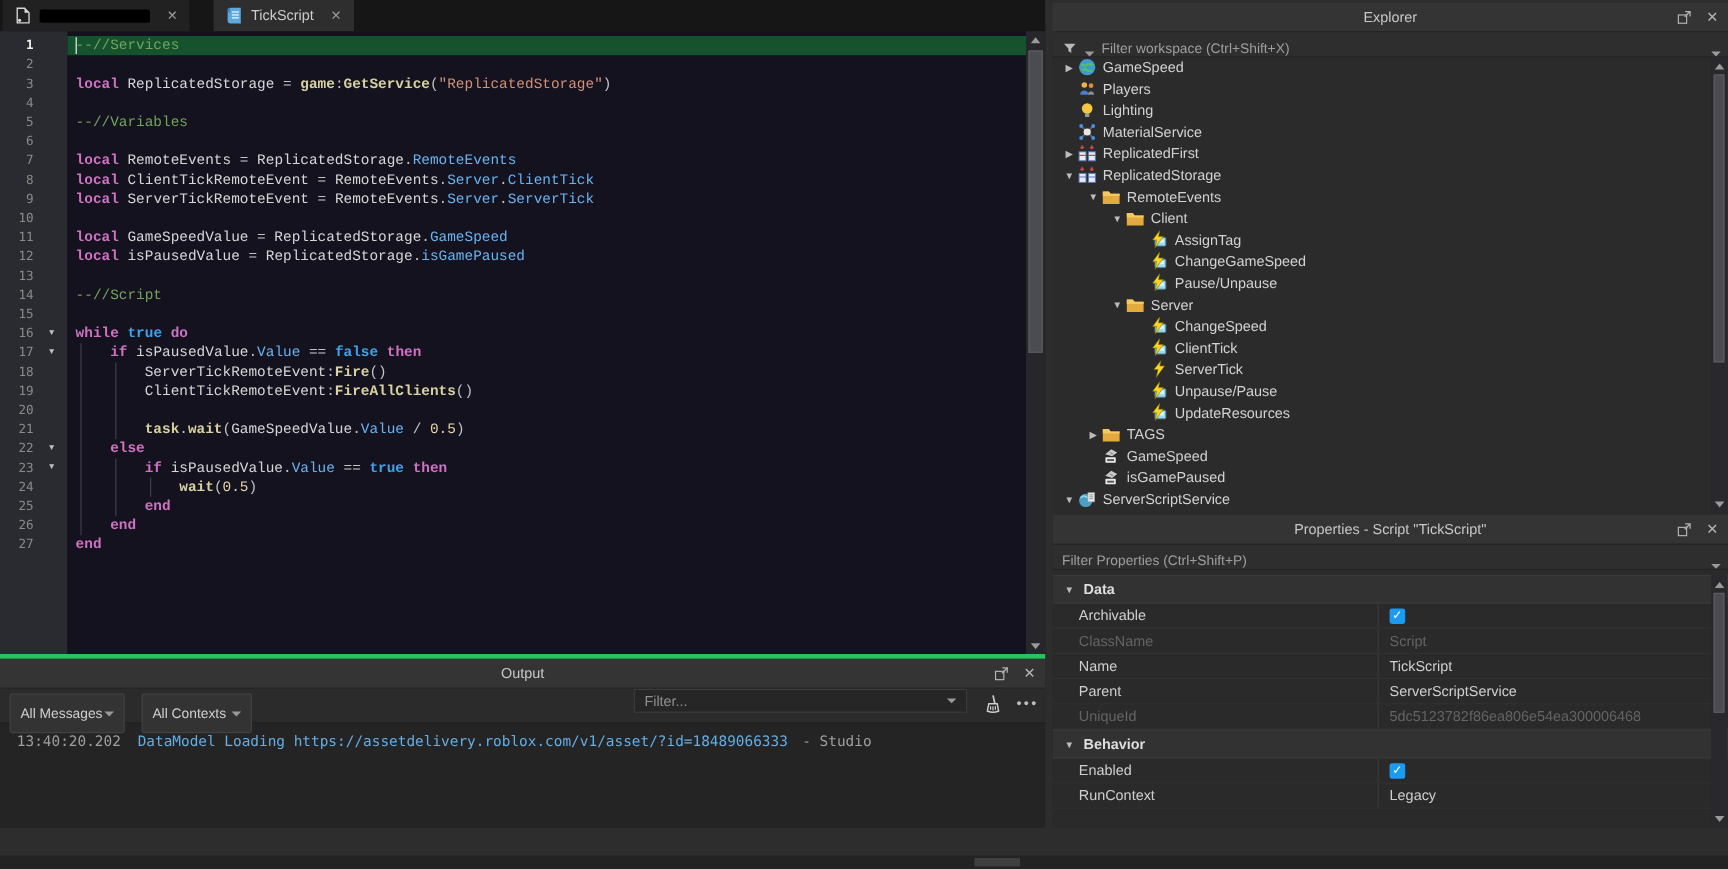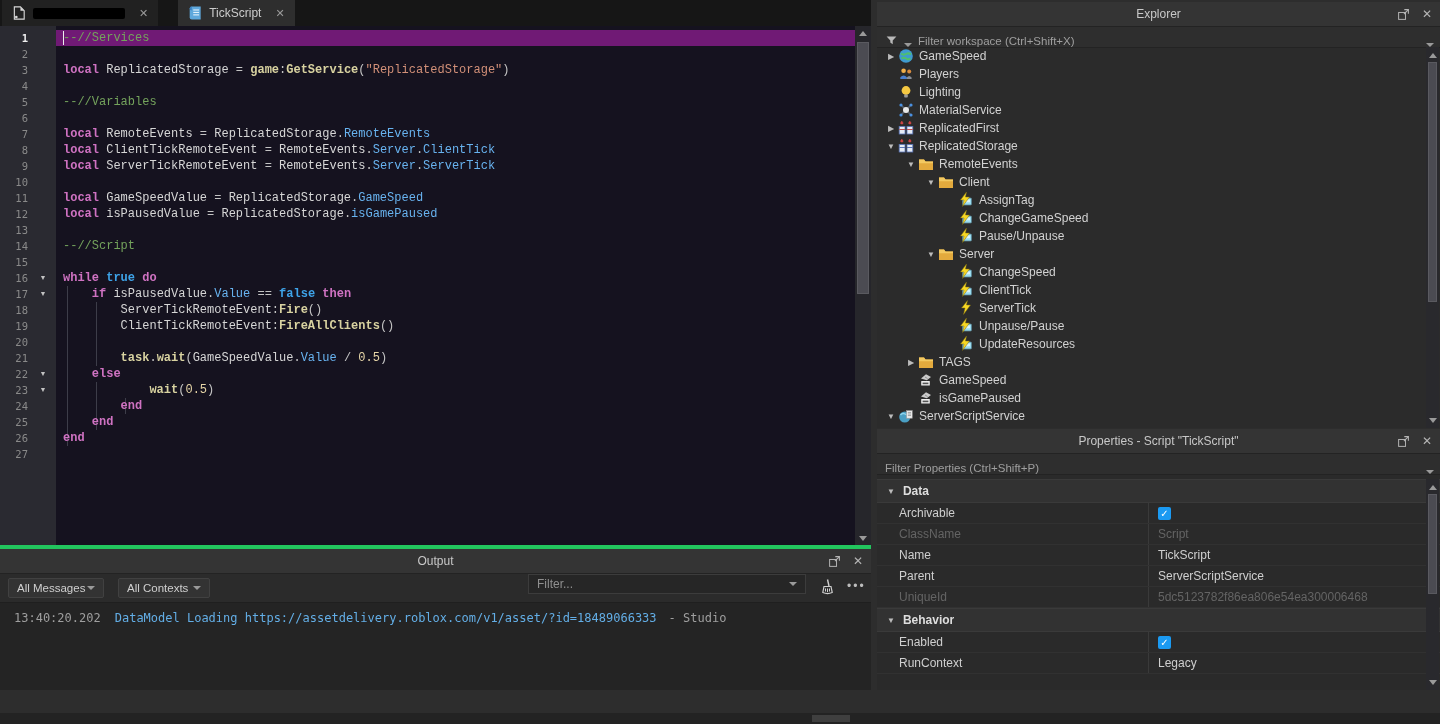--- a/index.html
+++ b/index.html
@@ -38,21 +38,21 @@
   .sb-thumb{position:absolute;left:2px;right:2px;background:#4b4b52;border:1px solid #5a5a60;box-sizing:border-box;}
   
   .output{position:absolute;top:545px;left:0;right:0;height:145px;background:#242424;border-top:4px solid #22c55e;box-sizing:border-box;}
   .panel-titlebar{height:24px;background:#343434;border-bottom:1px solid #232323;position:relative;}
   .panel-title{position:absolute;left:0;right:0;text-align:center;line-height:24px;font-size:12px;color:#c8c8c8;}
   .titlebar-icons{position:absolute;right:8px;top:0;height:24px;display:flex;align-items:center;gap:12px;z-index:2;}
   .tb-ic{width:13px;height:13px;display:inline-flex;}
   .tb-ic svg{width:13px;height:13px;}
   .x-ic{color:#b5b5b5;font-size:12px;line-height:13px;}
   .output-toolbar{height:28px;background:#2b2b2b;border-bottom:1px solid #1f1f1f;position:relative;}
-  .dropdown-btn{position:absolute;top:4px;height:20px;background:#333333;border:1px solid #414141;border-radius:2px;
+  .dropdown-btn{position:absolute;top:4px;height:33px;background:#333333;border:1px solid #414141;border-radius:2px;
     display:flex;align-items:center;justify-content:space-between;font-size:11.5px;color:#cfcfcf;padding:0 8px;box-sizing:border-box;}
   .chev{width:0;height:0;border-left:4px solid transparent;border-right:4px solid transparent;border-top:4px solid #9a9a9a;}
   .filter-input{position:absolute;left:528px;top:0;width:278px;height:20px;background:#262626;border:1px solid #3c3c3c;
     color:#8f8f8f;font-size:12px;display:flex;align-items:center;justify-content:space-between;padding:0 8px;box-sizing:border-box;}
   .broom{position:absolute;left:815px;top:3px;width:20px;height:20px;}
   .dots{position:absolute;left:847px;top:5px;color:#bdbdbd;font-size:12px;letter-spacing:2px;}
   .output-content{padding:8px 0 0 14px;font-family:"DejaVu Sans Mono",monospace;font-size:12px;}
   .out-ts{color:#9f9f9f;} .out-msg{margin-left:14px;} .out-suffix{color:#9f9f9f;margin-left:12px;}
   
   .right{position:absolute;left:877px;top:0;width:563px;height:690px;}
@@ -74,21 +74,21 @@
   .prop-row{height:21px;border-bottom:1px solid #313131;display:flex;font-size:12px;box-sizing:border-box;}
   .prop-label{width:272px;padding-left:22px;border-right:1px solid #3a3a3a;display:flex;align-items:center;color:#cfcfcf;box-sizing:border-box;}
   .prop-value{flex:1;padding-left:9px;display:flex;align-items:center;color:#cfcfcf;}
   .disabled{color:#646464;}
   .checkbox{width:13px;height:13px;border-radius:2px;color:#ffffff;font-size:10px;line-height:13px;text-align:center;}
   .side-scroll{position:absolute;right:1px;top:0;bottom:0;width:13px;background:#29292d;}
   
   .bottom-strip{position:absolute;left:0;top:713px;width:1440px;height:11px;background:#232323;}
   .bottom-thumb{position:absolute;left:812px;top:2px;width:38px;height:7px;background:#3f3f3f;}
 </style>
-<style>.tk-key{color:#cf72c2}.tk-bool{color:#3ea3e8}.tk-fn{color:#d8d2a0}.tk-str{color:#d29078}.tk-num{color:#e6d5a7}.tk-com{color:#74a35c}.tk-prop{color:#68b3f0}.tk-key,.tk-bool,.tk-fn{font-weight:bold}.checkbox{background:#1b9af2}.out-msg{color:#63aee6}.code-line.current{background:#701a75}</style></head>
+<style>.tk-key{color:#cf72c2}.tk-bool{color:#3ea3e8}.tk-fn{color:#d8d2a0}.tk-str{color:#d29078}.tk-num{color:#e6d5a7}.tk-com{color:#74a35c}.tk-prop{color:#68b3f0}.tk-key,.tk-bool,.tk-fn{font-weight:bold}.checkbox{background:#1b9af2}.out-msg{color:#63aee6}.code-line.current{background:#14532d}</style></head>
 <body>
 
 <div class="left">
 
   <div class="tabbar">
     <div class="tab inactive">
       <span class="ticon">
         <svg viewBox="0 0 16 16">
             <path d="M2.5 1.5h6.5l4 4v9H2.5z" fill="none" stroke="#d8d8d8" stroke-width="1.2"></path>
             <path d="M9 1.5l4 4H9z" fill="#d8d8d8"></path>
@@ -224,20 +224,21 @@
           <div class="code-line"></div>
           <div class="code-line"><span class="tk-com">--//Script</span></div>
           <div class="code-line"></div>
           <div class="code-line"><span class="tk-key">while</span><span class="tk-bool"> true </span><span class="tk-key">do</span></div>
           <div class="code-line"><span class="tk-op">    </span><span class="tk-key">if</span><span class="tk-id"> isPausedValue</span><span class="tk-op">.</span><span class="tk-prop">Value</span><span class="tk-op"> == </span><span class="tk-bool">false</span><span class="tk-key"> then</span></div>
           <div class="code-line"><span class="tk-op">        </span><span class="tk-id">ServerTickRemoteEvent</span><span class="tk-op">:</span><span class="tk-fn">Fire</span><span class="tk-op">()</span></div>
           <div class="code-line"><span class="tk-op">        </span><span class="tk-id">ClientTickRemoteEvent</span><span class="tk-op">:</span><span class="tk-fn">FireAllClients</span><span class="tk-op">()</span></div>
           <div class="code-line"></div>
           <div class="code-line"><span class="tk-op">        </span><span class="tk-fn">task</span><span class="tk-op">.</span><span class="tk-fn">wait</span><span class="tk-op">(</span><span class="tk-id">GameSpeedValue</span><span class="tk-op">.</span><span class="tk-prop">Value</span><span class="tk-op"> / </span><span class="tk-num">0.5</span><span class="tk-op">)</span></div>
           <div class="code-line"><span class="tk-op">    </span><span class="tk-key">else</span></div>
+          <div class="code-line"><span class="tk-op">        </span><span class="tk-key">if</span><span class="tk-id"> isPausedValue</span><span class="tk-op">.</span><span class="tk-prop">Value</span><span class="tk-op"> == </span><span class="tk-bool">true</span><span class="tk-key"> then</span></div>
           <div class="code-line"><span class="tk-op">            </span><span class="tk-fn">wait</span><span class="tk-op">(</span><span class="tk-num">0.5</span><span class="tk-op">)</span></div>
           <div class="code-line"><span class="tk-op">        </span><span class="tk-key">end</span></div>
           <div class="code-line"><span class="tk-op">    </span><span class="tk-key">end</span></div>
           <div class="code-line"><span class="tk-key">end</span></div>
         </div>
     </div>
     <div class="vscroll">
       <div class="sb-arrow" style="top:0">
           <span class="tri-up"></span>
         </div>

